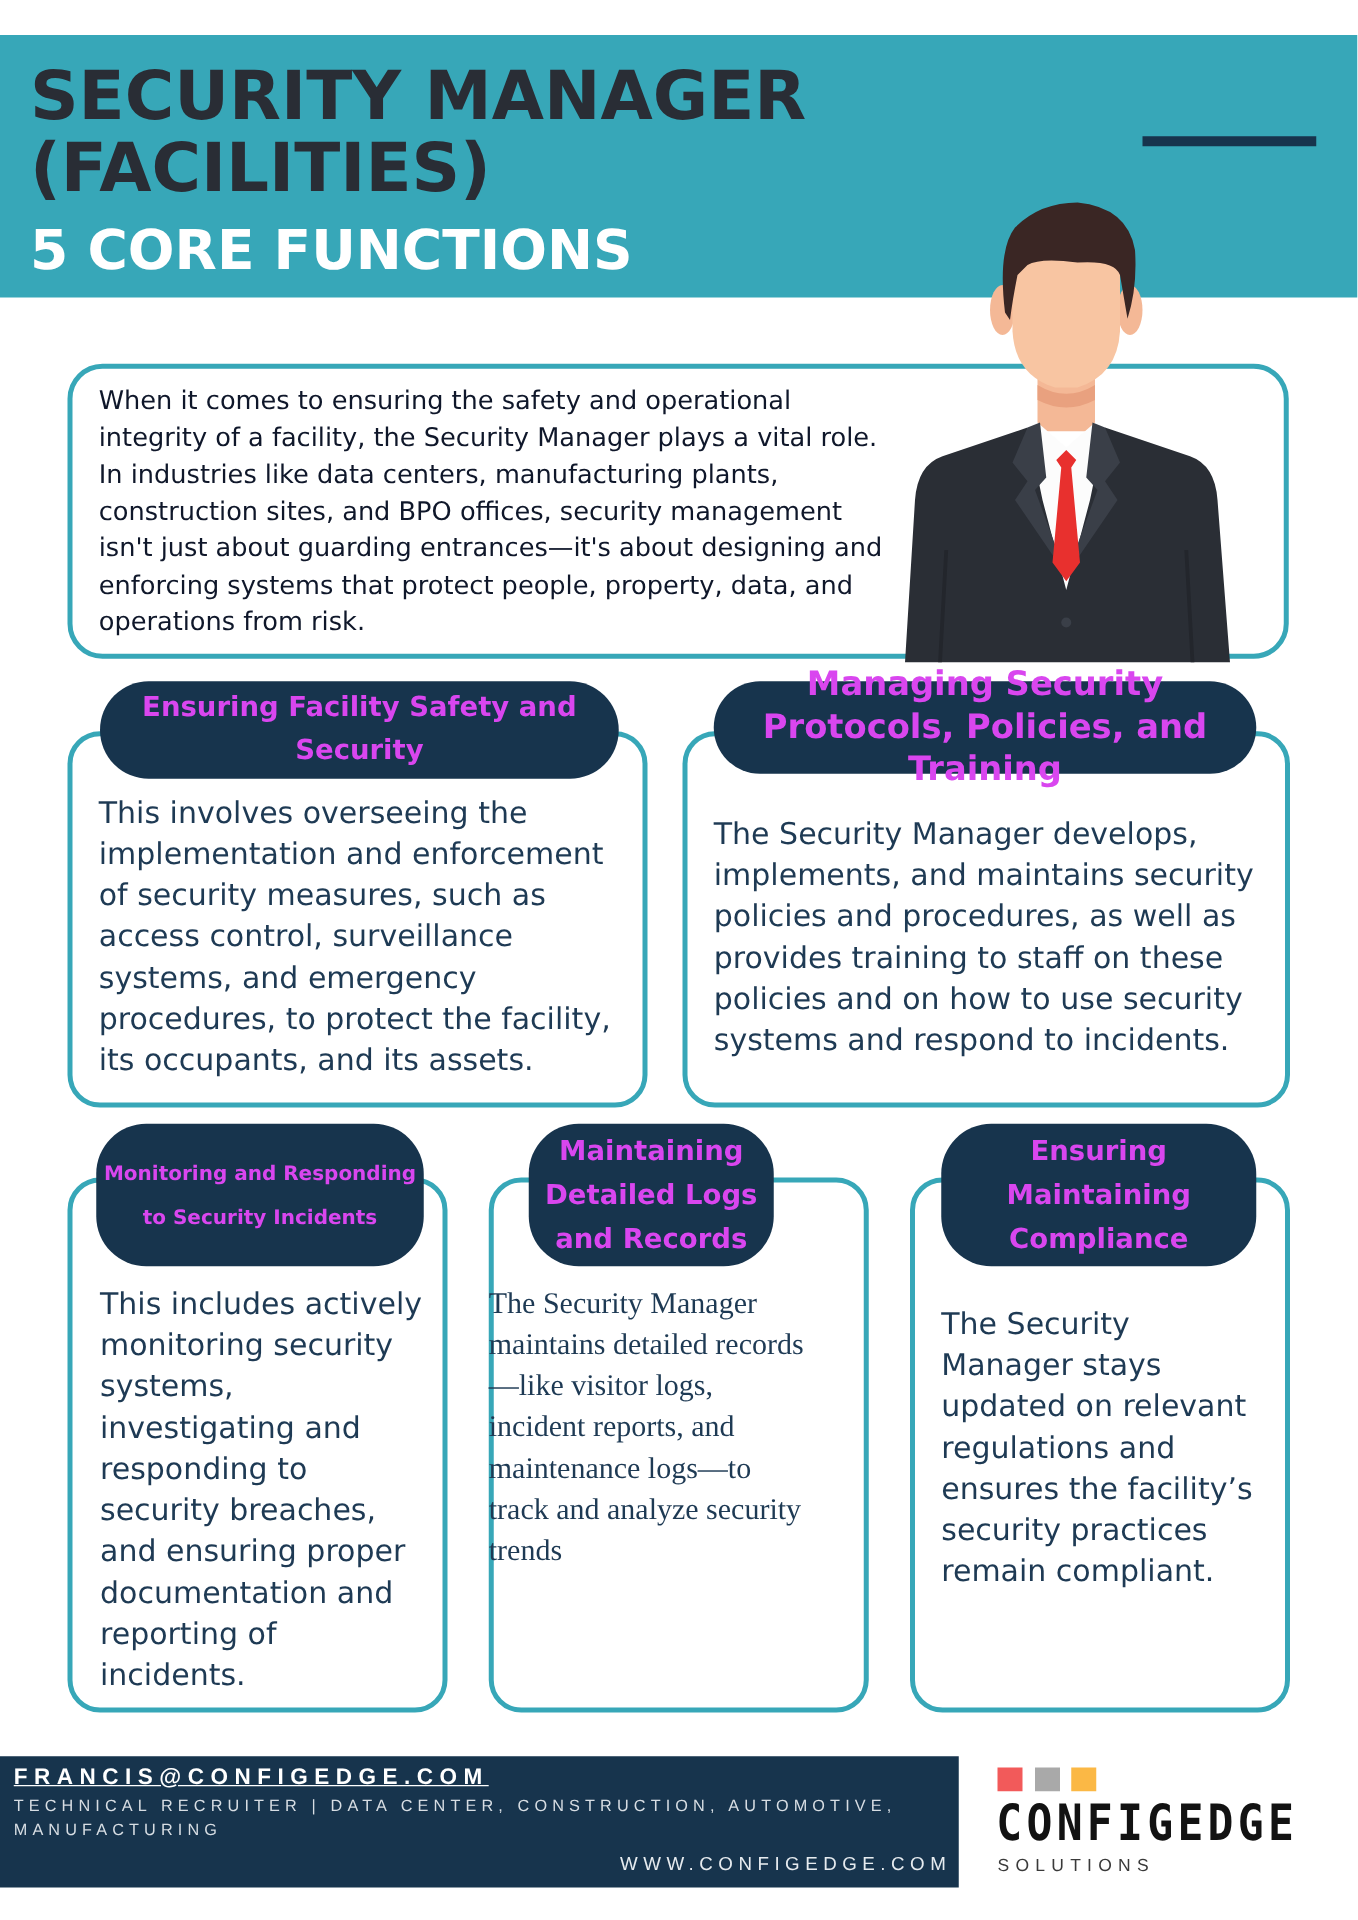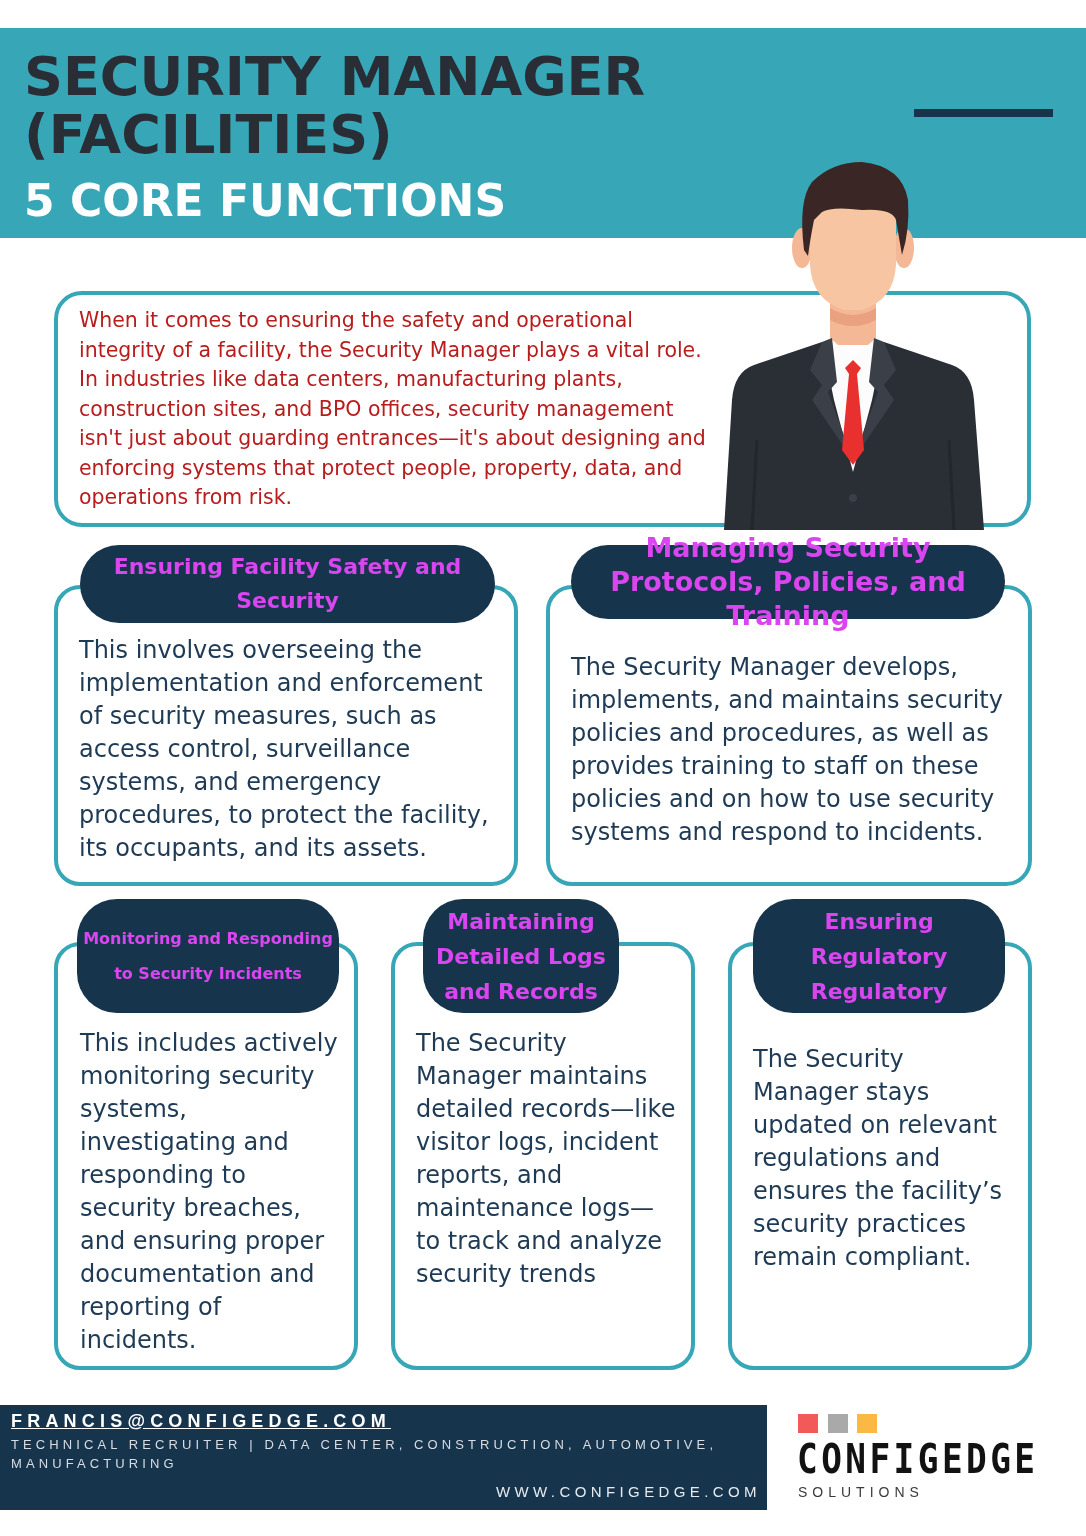--- a/index.html
+++ b/index.html
@@ -24,21 +24,21 @@
   .accent-dash {
     position: absolute; left: 914px; top: 109px; width: 139px; height: 8px; background: #17344d;
   }
 
   .intro-card {
     position: absolute; left: 54px; top: 291px; width: 977px; height: 236px;
     border: 4px solid #37a7b8; border-radius: 28px; background: #fff;
   }
   .intro-text {
     position: absolute; left: 79px; top: 306px; width: 630px;
-    font-family: "DejaVu Sans", sans-serif; font-size: 20.5px; line-height: 29.5px; color: #b91c1c;
+    font-family: "DejaVu Sans", sans-serif; font-size: 20.5px; line-height: 29.5px; color: #0f172a;
   }
 
   .person { position: absolute; left: 712px; top: 160px; width: 280px; height: 370px; }
 
   .card {
     position: absolute; border: 4px solid #37a7b8; border-radius: 26px; background: #fff;
   }
   .pill {
     position: absolute; background: #17344d; color: #d946ef; border-radius: 40px;
     font-family: "DejaVu Sans", sans-serif; font-weight: bold; text-align: center;
@@ -122,24 +122,24 @@
 <div class="card" style="left:546px; top:585px; width:486px; height:301px;"></div>
 <div class="pill" style="left:571px; top:545px; width:434px; height:74px; font-size:27px; line-height:34px;">Managing Security Protocols, Policies, and Training</div>
 <div class="card-body" style="left:571px; top:651px; width:440px;">The Security Manager develops, implements, and maintains security policies and procedures, as well as provides training to staff on these policies and on how to use security systems and respond to incidents.</div>
 
 <div class="card" style="left:54px; top:942px; width:304px; height:428px;"></div>
 <div class="pill" style="left:77px; top:899px; width:262px; height:114px; font-size:16px; line-height:35px; padding:0 4px;">Monitoring and Responding to Security Incidents</div>
 <div class="card-body" style="left:80px; top:1027px; width:262px;">This includes actively monitoring security systems, investigating and responding to security breaches, and ensuring proper documentation and reporting of incidents.</div>
 
 <div class="card" style="left:391px; top:942px; width:304px; height:428px;"></div>
 <div class="pill" style="left:423px; top:899px; width:196px; height:114px; font-size:22px; line-height:35px; padding:0 4px;">Maintaining Detailed Logs and Records</div>
-<div class="card-body" style="left:416px; top:1027px; width:262px;">The Security Manager maintains detailed records—like visitor logs, incident reports, and maintenance logs—to track and analyze security trends</div>
+<div class="card-body" style="left:391px; top:1027px; width:262px;font-family:Liberation Serif, serif;">The Security Manager maintains detailed records—like visitor logs, incident reports, and maintenance logs—to track and analyze security trends</div>
 
 <div class="card" style="left:728px; top:942px; width:304px; height:428px;"></div>
-<div class="pill" style="left:753px; top:899px; width:252px; height:114px; font-size:22px; line-height:35px;">Ensuring Regulatory Regulatory</div>
+<div class="pill" style="left:753px; top:899px; width:252px; height:114px; font-size:22px; line-height:35px;">Ensuring Maintaining Compliance</div>
 <div class="card-body" style="left:753px; top:1043px; width:262px;">The Security Manager stays updated on relevant regulations and ensures the facility’s security practices remain compliant.</div>
 
 <div class="footer-bar"></div>
 <a class="footer-email">FRANCIS@CONFIGEDGE.COM</a>
 <div class="footer-role">TECHNICAL RECRUITER | DATA CENTER, CONSTRUCTION, AUTOMOTIVE, MANUFACTURING</div>
 <a class="footer-site">WWW.CONFIGEDGE.COM</a>
 
 <div class="logo-sq" style="left:798px; background:#f25a5a;"></div>
 <div class="logo-sq" style="left:828px; background:#a9a9a9;"></div>
 <div class="logo-sq" style="left:857px; background:#fbb845;"></div>

